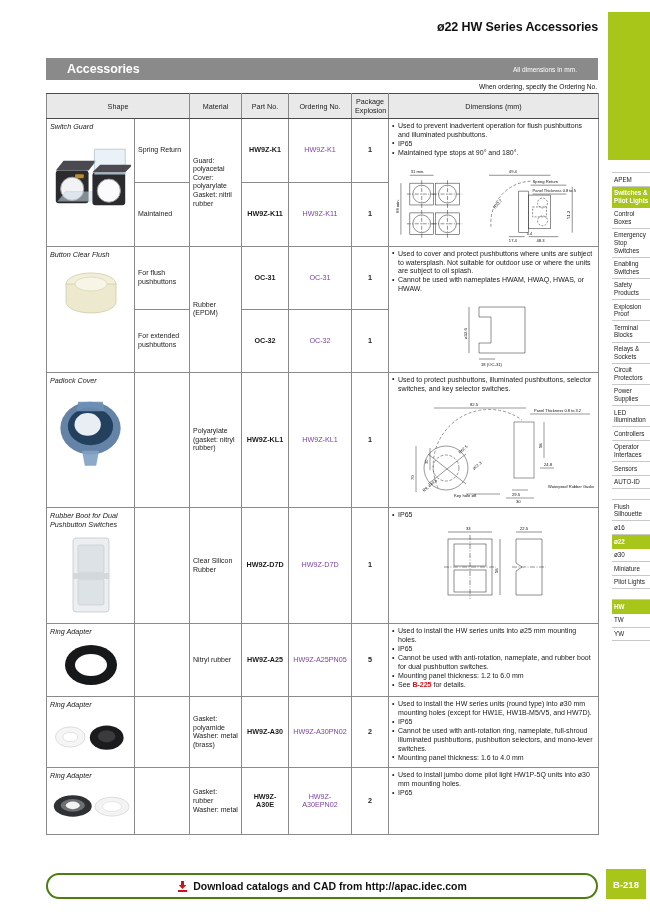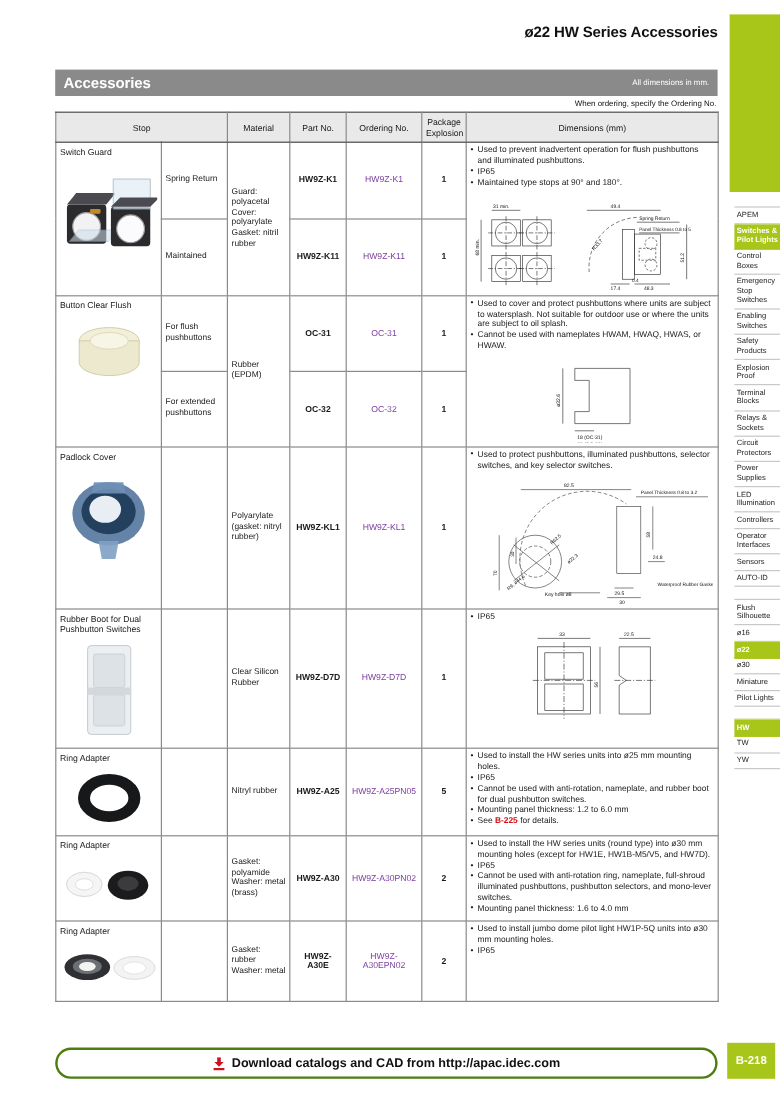--- a/index.html
+++ b/index.html
@@ -40,21 +40,21 @@
     font-size:12.5px; font-weight:bold; color:#111;
     letter-spacing:-.1px;
   }
 
   
   #content { position:absolute; left:46px; top:58px; width:552px; }
 
   #bar {
     background:#8a8a8a; color:#fff; height:22px;
     display:flex; align-items:center; justify-content:space-between;
-    padding:0 7px;
+    padding:0 21px;
   }
   #bar .left { font-size:12.5px; font-weight:bold; letter-spacing:-.1px; }
   #bar .right { font-size:6.6px; }
   #subnote {
     text-align:right; font-size:6.6px; color:#111;
     padding:3px 1px 3px 0;
   }
 
   table { border-collapse:collapse; width:552px; table-layout:fixed; }
   th, td {
@@ -73,21 +73,21 @@
   td { font-size:7px; line-height:8.6px; }
 
   .c-shape  { width:88px; }
   .c-sub    { width:55px; }
   .c-mat    { width:52px; }
   .c-part   { width:47px; }
   .c-order  { width:63px; }
   .c-pkg    { width:37px; }
   .c-dim    { width:210px; }
 
-  .rowtitle { font-size:7.2px; line-height:9px; }
+  .rowtitle { font-size:7.2px; line-height:9px;font-style:italic; }
   .partno { font-weight:bold; font-size:7.2px; text-align:center; vertical-align:middle; }
   .orderno { color:#7b3fa0; font-size:7.2px; text-align:center; vertical-align:middle; }
   .pkg { font-weight:bold; font-size:7.2px; text-align:center; vertical-align:middle; }
   .mat { vertical-align:middle; }
   .sub { vertical-align:middle; }
 
   ul.bl { margin:0; padding:0; list-style:none; }
   ul.bl li {
     position:relative; padding-left:6px; margin-bottom:.5px;
     font-size:7px; line-height:8.7px;
@@ -221,21 +221,21 @@
       <col class="c-shape">
         <col class="c-sub">
         <col class="c-mat">
         <col class="c-part">
       <col class="c-order">
         <col class="c-pkg">
         <col class="c-dim">
     </colgroup>
     <thead>
       <tr>
-        <th colspan="2">Stop</th>
+        <th colspan="2">Shape</th>
         <th>Material</th>
         <th>Part No.</th>
         <th>Ordering No.</th>
         <th>Package Explosion</th>
         <th>Dimensions (mm)</th>
       </tr>
     </thead>
     <tbody id="tbody-root">
         <tr>
           <td rowspan="2">

